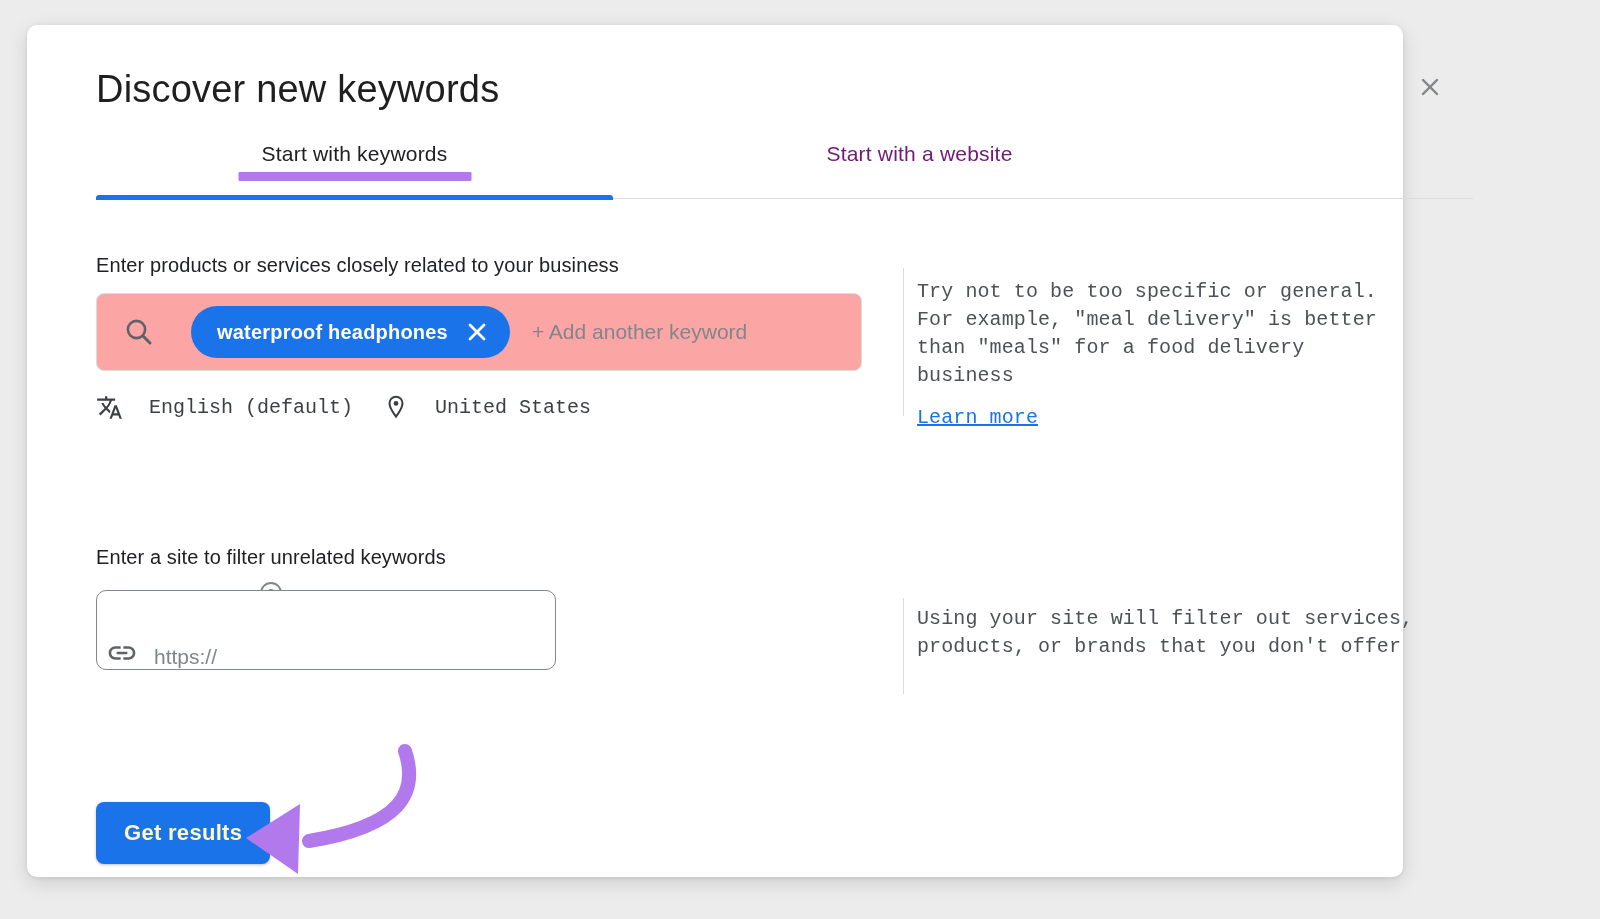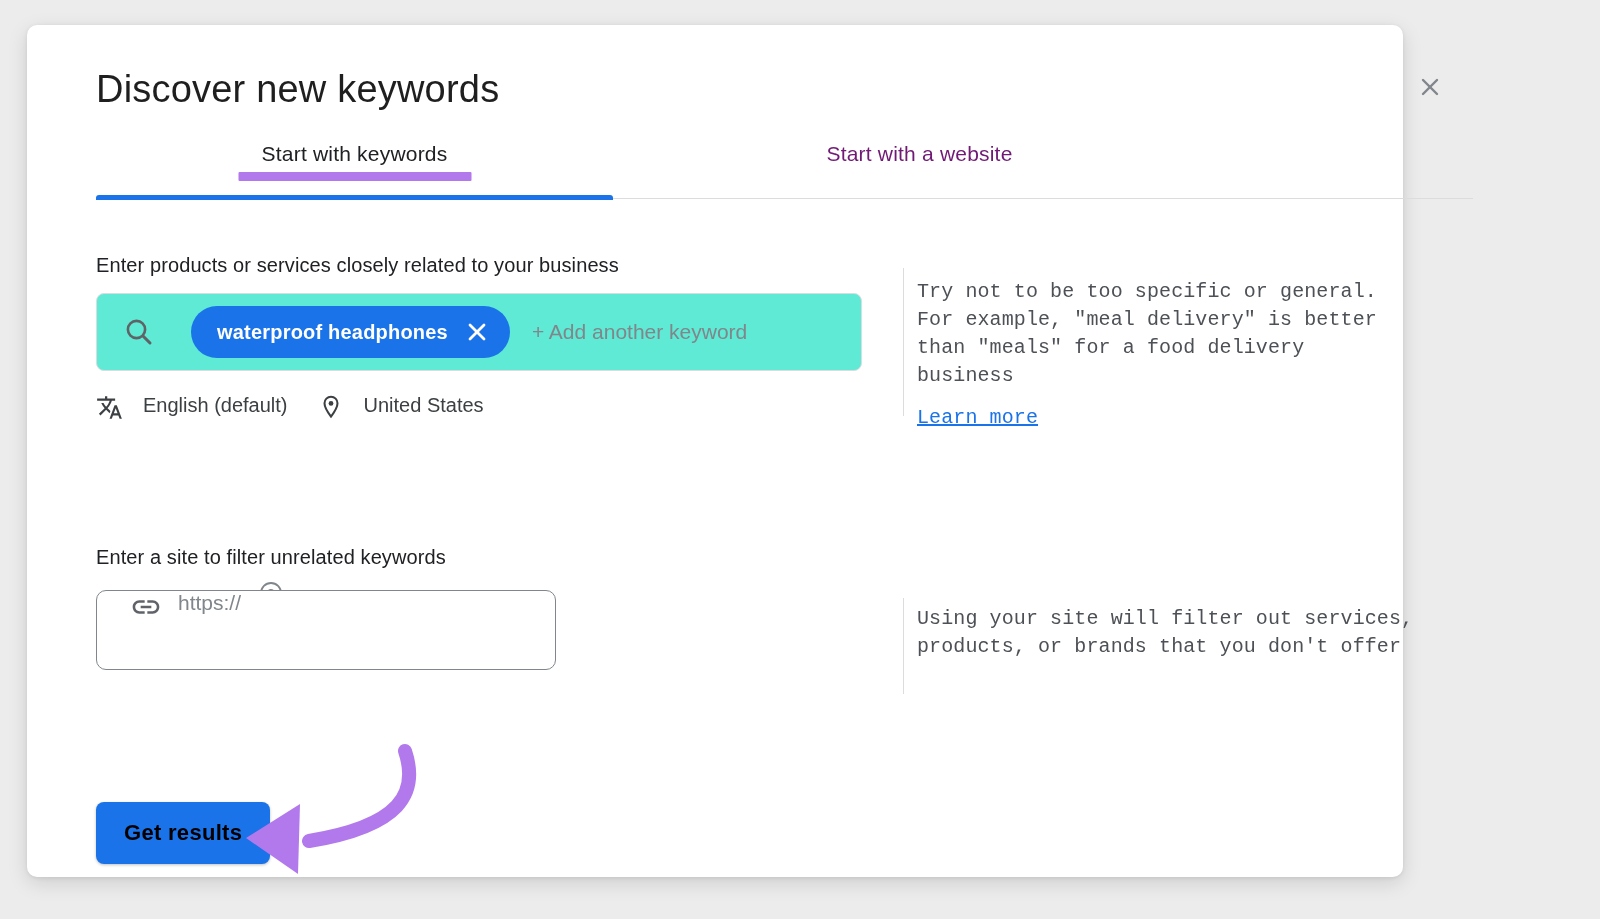--- a/index.html
+++ b/index.html
@@ -84,21 +84,21 @@
     display: flex; align-items: center; gap: 12px;
     white-space: nowrap;
   }
   
   .keyword-input {
     position: absolute;
     left: 69px; top: 268px;
     width: 766px; height: 78px;
     border: 1px solid #dadce0;
     border-radius: 8px;
-    background: #5eead4;
+    background: #fca5a5;
     display: flex; align-items: center;
     padding-left: 26px;
     cursor: text;
   }
   .chip {
     margin-left: 36px;
     height: 52px;
     border-radius: 26px;
     display: flex; align-items: center;
     padding: 0 20px 0 26px;
@@ -128,21 +128,21 @@
   .add-keyword-input::placeholder { color: #80868b; opacity: 1; }
   
   .lang-row {
     position: absolute;
     left: 69px; top: 366px;
     height: 32px;
     display: flex; align-items: center;
     font-size: 20px;
     color: #3c4043;
   }
-  .lang-row .seg { display: flex; gap: 20px; cursor: pointer; white-space: nowrap; }
+  .lang-row .seg { display: flex; align-items: center; gap: 26px; cursor: pointer; white-space: nowrap; font-family: Liberation Mono, monospace; }
   .lang-row .seg + .seg { margin-left: 30px; }
   
   .v-divider { position: absolute; width: 1px; background: #dadce0; left: 876px; }
   .divider-1 { top: 243px; height: 148px; }
   .divider-2 { top: 573px; height: 96px; }
   .tip {
     position: absolute;
     left: 890px;
     font-size: 20px;
     line-height: 28px;
@@ -161,43 +161,43 @@
     cursor: pointer;
   }
   
   .site-input {
     position: absolute;
     left: 69px; top: 565px;
     width: 460px; height: 80px;
     border: 1.5px solid #80868b;
     border-radius: 10px;
     background: #fff;
-    display: flex; align-items: flex-start;
-    padding-left: 33px;
+    display: flex; align-items: flex-end;
+    padding-left: 9px;
     cursor: text;
   }
   .url-input {
     margin-left: 16px;
     flex: 1;
     border: none; outline: none;
     font-family: "Liberation Sans", sans-serif;
     font-size: 21px;
     color: #3c4043;
     background: transparent;
   }
   .url-input::placeholder { color: #80868b; opacity: 1; }
   
   .get-results {
     position: absolute;
     left: 69px; top: 777px;
     height: 62px;
     padding: 0 28px;
     border: none;
     border-radius: 8px;
-    color: #000000;
+    color: #fef9c3;
     font-family: "Liberation Sans", sans-serif;
     font-size: 22px;
     font-weight: 700;
     letter-spacing: 0.3px;
     cursor: pointer;
     box-shadow: 0 1px 3px rgba(0,0,0,0.25);
   }
   .arrow-overlay {
     position: absolute;
     left: 0; top: 0;

